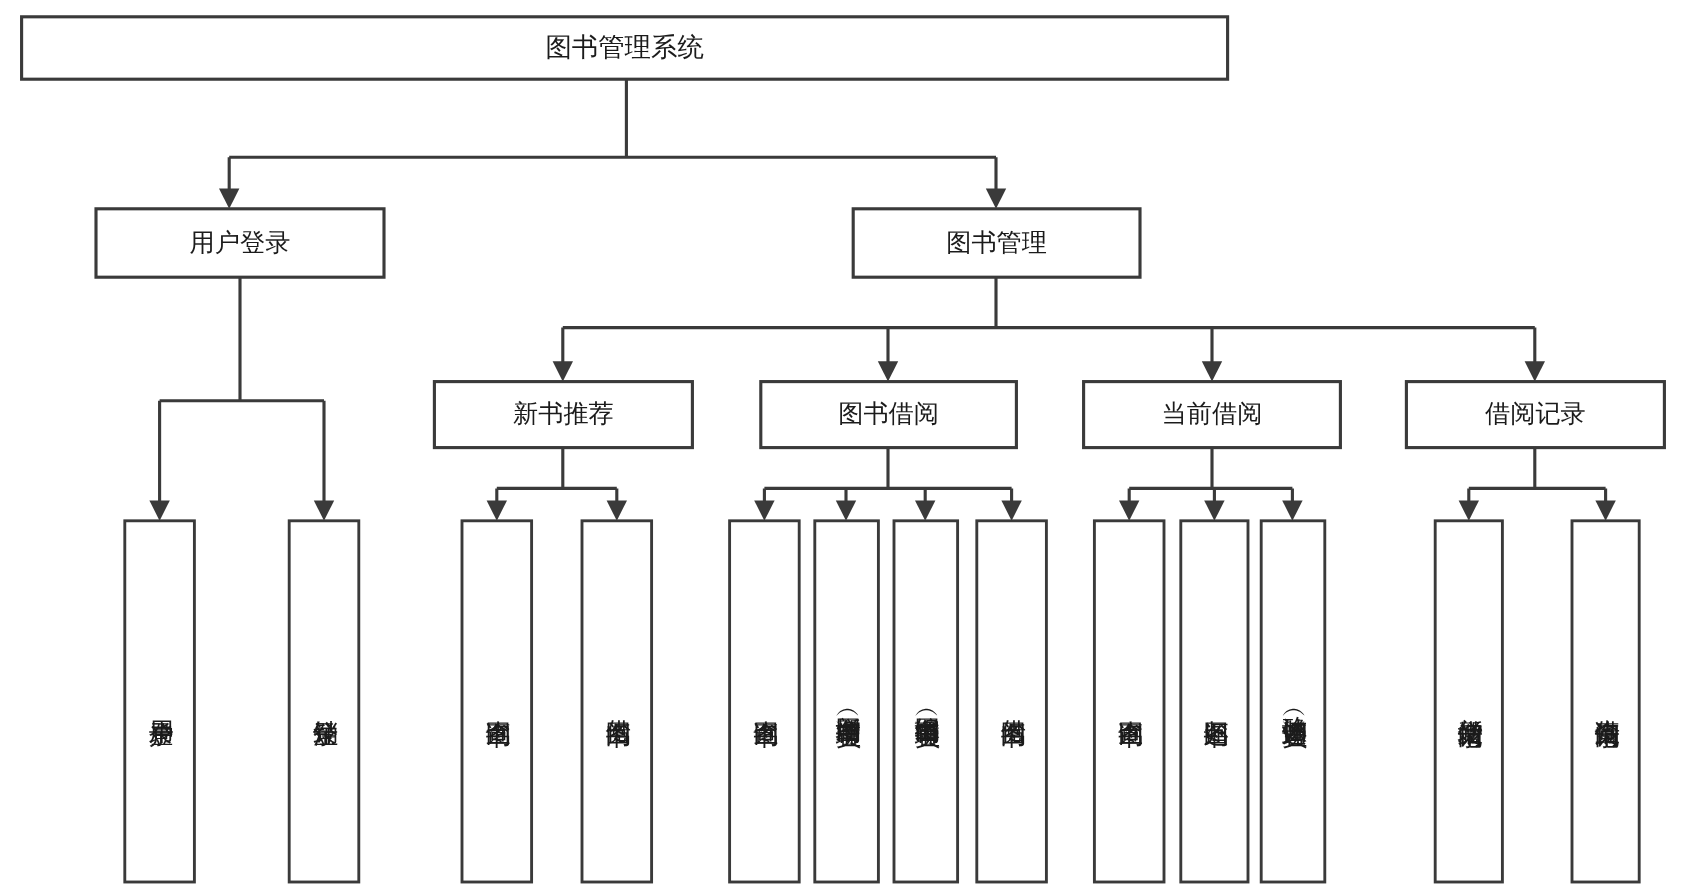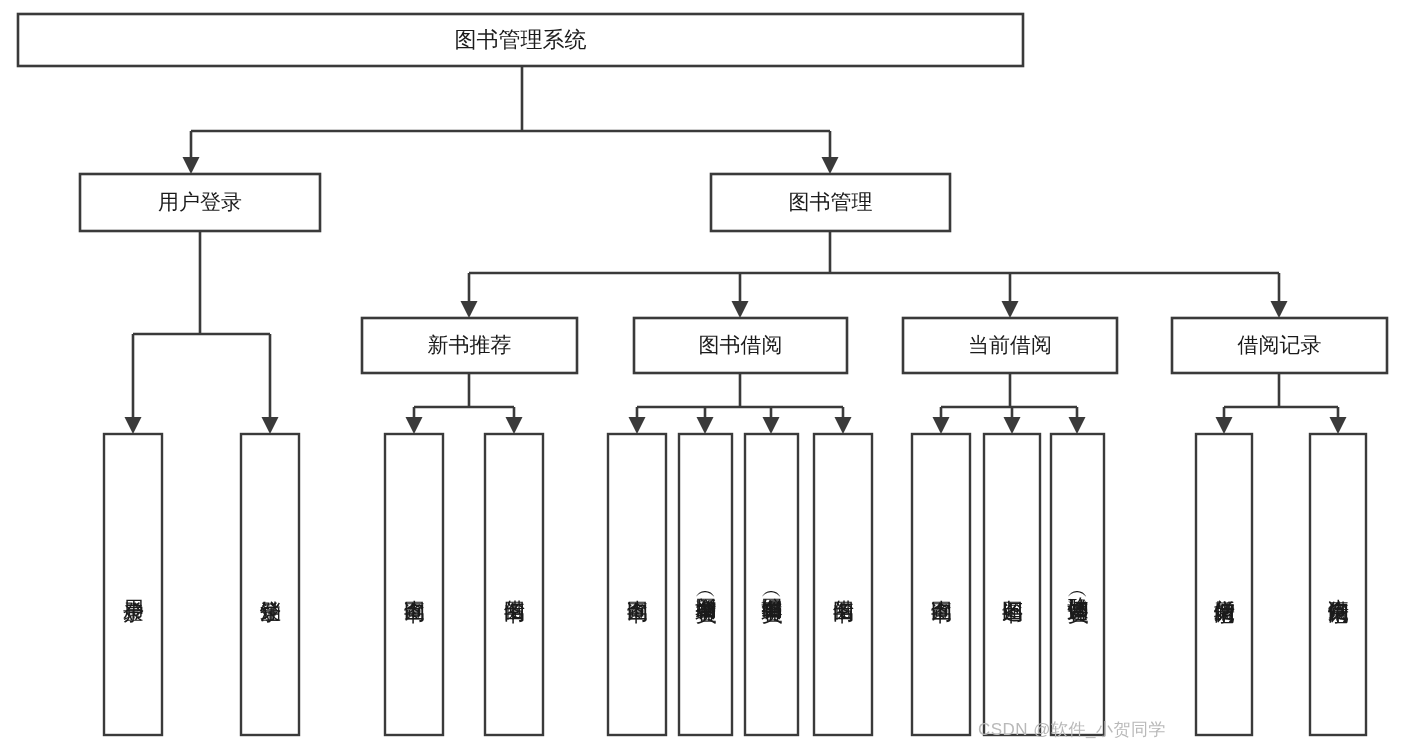--- a/index.html
+++ b/index.html
@@ -238,14 +238,13 @@
       <div class="vlabel-wrap" style="left: 1051px; top: 434px; width: 53px; height: 301px;">
         <div class="vlabel">确认归还（管理员）</div>
       </div>
       <div class="vlabel-wrap" style="left: 1196px; top: 434px; width: 56px; height: 301px;">
         <div class="vlabel">新增借阅记录</div>
       </div>
       <div class="vlabel-wrap" style="left: 1310px; top: 434px; width: 56px; height: 301px;">
         <div class="vlabel">查询借阅记录</div>
       </div>
     </div>
-  <div id="watermark">CSDN @软件_小贺同学</div>
 </div>
 
 </body></html>

